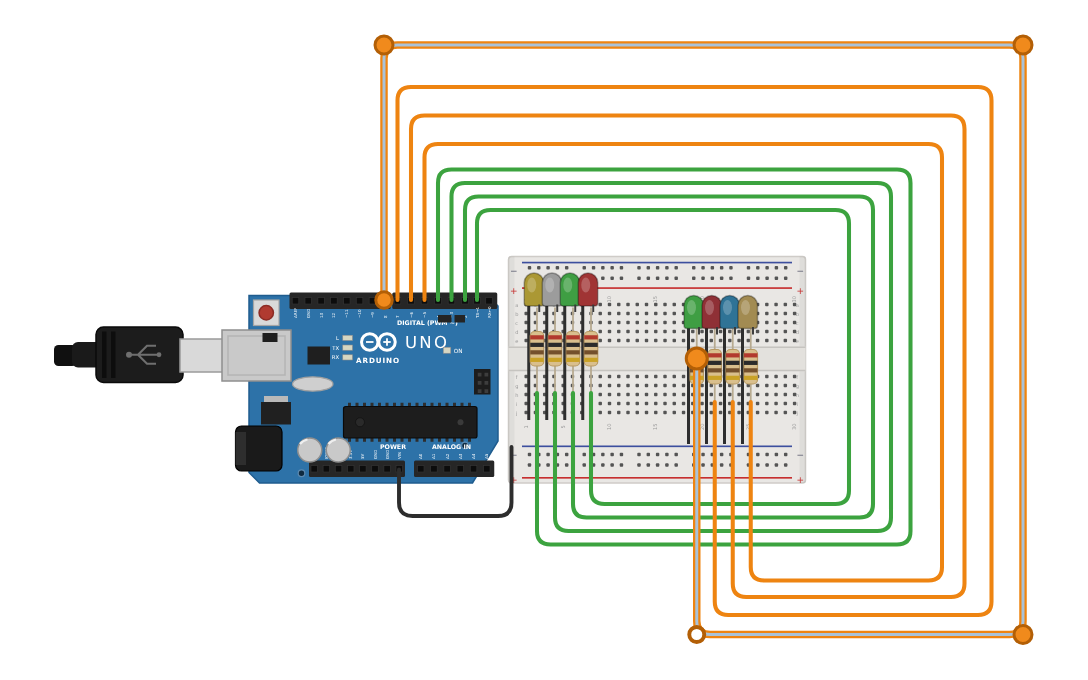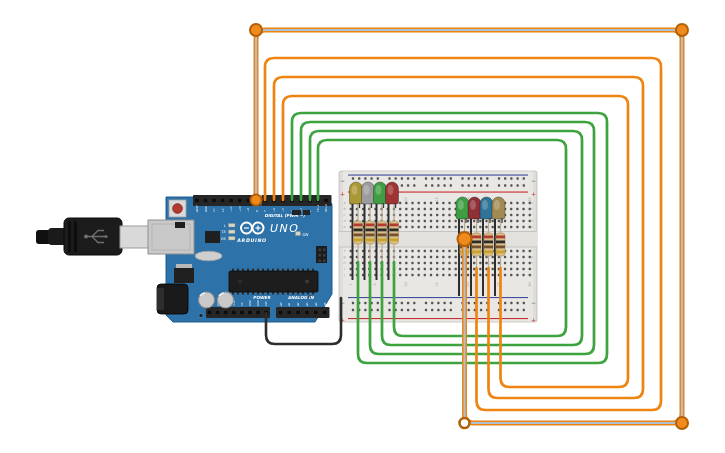--- a/index.html
+++ b/index.html
@@ -1,16 +1,16 @@
 <!DOCTYPE html>
 <html><head>
 <meta charset="utf-8">
 <style>
   html,body{margin:0;padding:0;background:#ffffff;}
-  #stage{width:725px;height:453px;position:relative;background:#ffffff;overflow:hidden;font-style:italic;}
+  #stage{width:725px;height:453px;position:relative;background:#ffffff;overflow:hidden;}
   svg{display:block;font-family:"DejaVu Sans", sans-serif;}
   text{user-select:none;}
 </style>
 </head>
 <body>
 
 <div id="stage">
 <svg id="scene" width="725" height="453" viewBox="0 0 725 453">
 
   <g>

